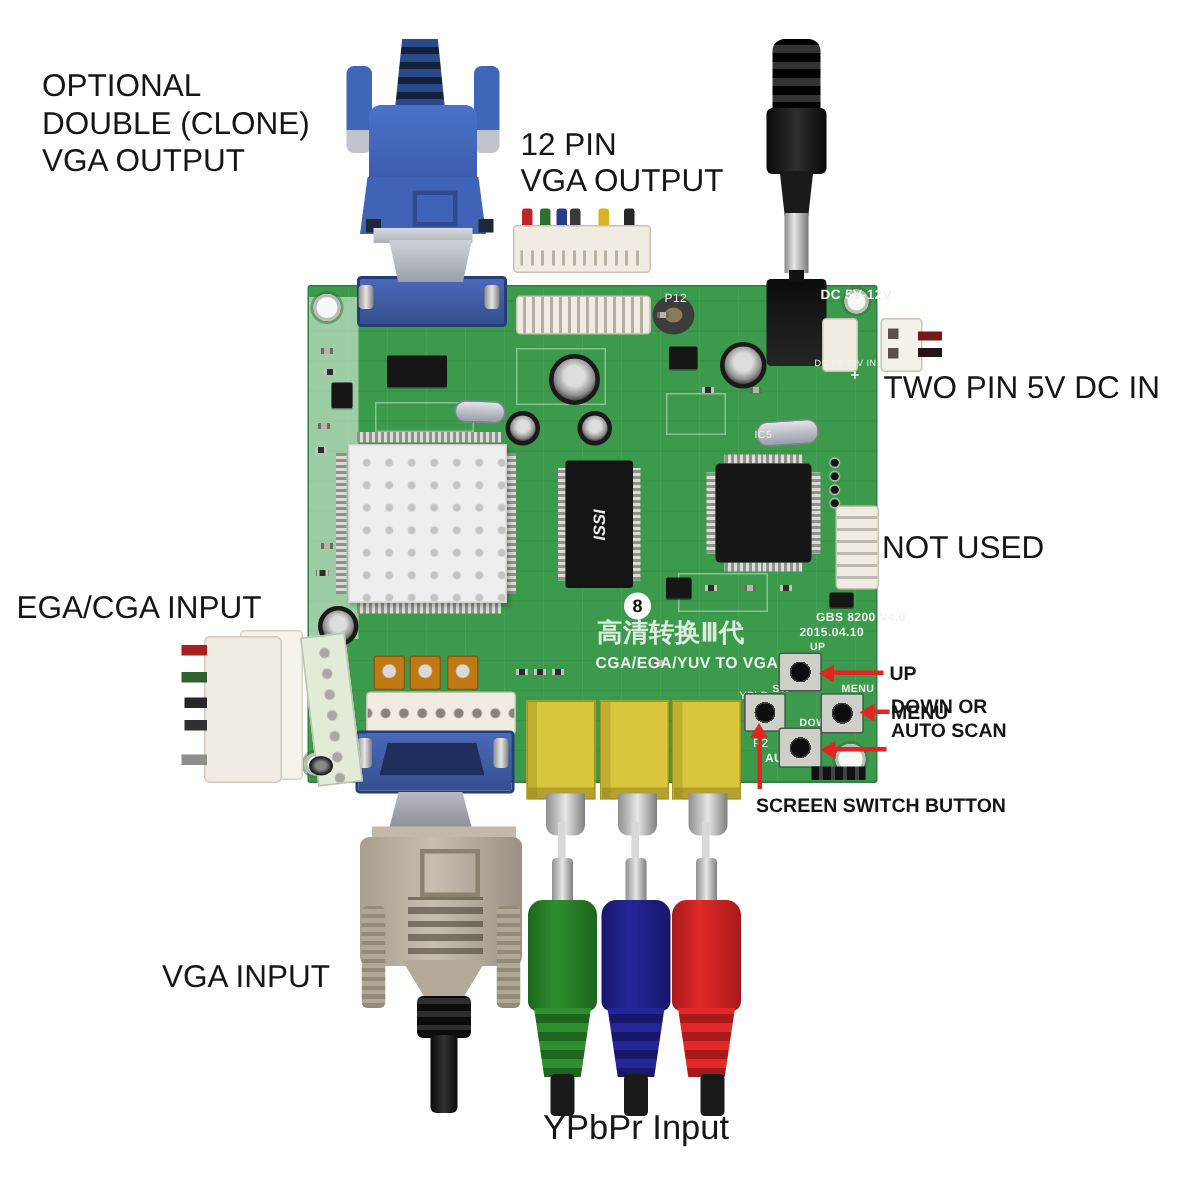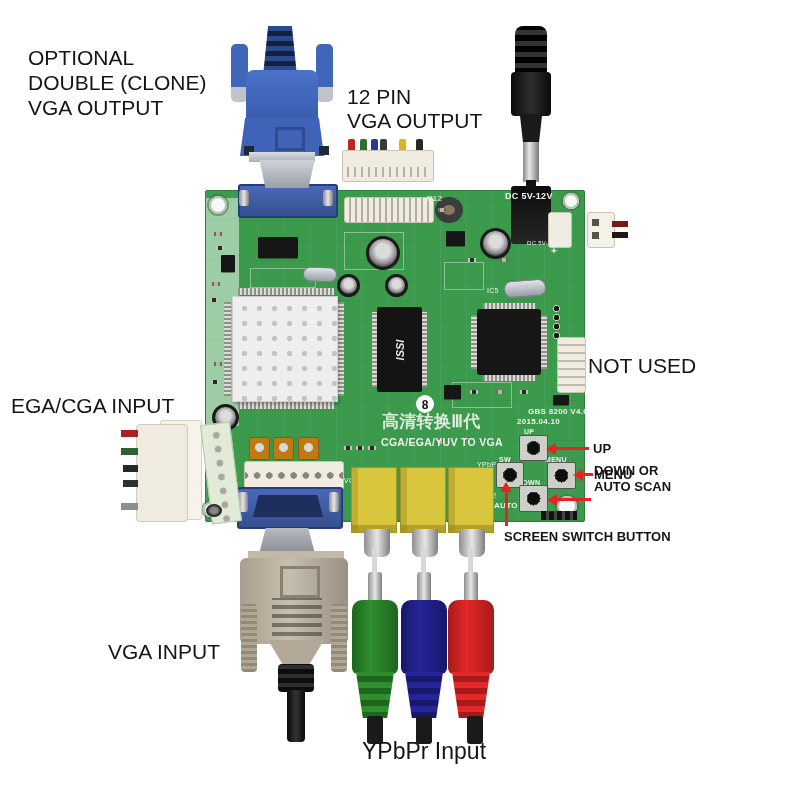--- a/index.html
+++ b/index.html
@@ -14,21 +14,21 @@
   .avline{position:absolute;width:3px;background:#e62222;}
   .ahl{position:absolute;width:0;height:0;border:6px solid transparent;border-left:none;border-right:10px solid #e62222;}
   .ahu{position:absolute;width:0;height:0;border:6px solid transparent;border-top:none;border-bottom:10px solid #e62222;}
   
   .pcb{position:absolute;left:205px;top:190px;width:378px;height:330px;background:#3b9a4b;
        border:1px solid #2c7f3c;border-radius:2px;
        background-image:repeating-linear-gradient(90deg,rgba(255,255,255,.06) 0 1px,transparent 1px 26px),
                         repeating-linear-gradient(0deg,rgba(0,0,0,.05) 0 1px,transparent 1px 20px);}
   .hole{position:absolute;background:#f8f8f8;border-radius:50%;
         box-shadow:inset 0 0 0 2px #b3c0b3,0 0 0 2px rgba(70,110,70,.55);}
-  .silk{position:absolute;color:#eef4ee;font-weight:bold;letter-spacing:.3px;white-space:nowrap;}
+  .silk{position:absolute;color:#eef4ee;font-weight:bold;letter-spacing:.3px;white-space:nowrap;margin-left:16px;}
   .silkbox{position:absolute;border:1px solid rgba(235,245,235,.45);}
   .cap{position:absolute;border-radius:50%;border:3px solid #1a1a1a;
        background:radial-gradient(circle at 50% 42%,#dcdcdc 32%,#8f8f8f 60%,#3a3a3a 78%);}
   .soic{position:absolute;background:#161616;border-radius:1px;box-shadow:0 1px 0 rgba(0,0,0,.4);}
   .smd{position:absolute;width:8px;height:4px;background:#b8b4a8;box-shadow:inset 2px 0 0 #6e6a60,inset -2px 0 0 #6e6a60;}
   .smdk{background:#2b2b2b;box-shadow:inset 2px 0 0 #c7c3b6,inset -2px 0 0 #c7c3b6;}
   .tact{position:absolute;border:1px solid #555;border-radius:2px;
         background:radial-gradient(circle at 50% 50%,#0e0e0e 0 6px,#3c3c3c 6px 7px,#cfcfc9 7px);}
   .crystal{position:absolute;background:linear-gradient(180deg,#e2e4e8,#989ea6);border-radius:8px;border:1px solid #7d838b;}
   .trim{position:absolute;width:19px;height:21px;background:#e08a1c;border:1px solid #8a5a10;border-radius:2px;
@@ -110,21 +110,21 @@
   <div class="smd smdk" style="left:468px;top:258px;"></div>
   <div class="smd" style="left:500px;top:258px;"></div>
   <div class="smd smdk" style="left:470px;top:390px;"></div>
   <div class="smd" style="left:496px;top:390px;"></div>
   <div class="smd smdk" style="left:520px;top:390px;"></div>
   <div class="smd smdk" style="left:344px;top:446px;"></div>
   <div class="smd smdk" style="left:356px;top:446px;"></div>
   <div class="smd smdk" style="left:368px;top:446px;"></div>
   <div class="smd" style="left:436px;top:440px;"></div>
 
-  <div class="silk" style="left:462px;top:191px;font-size:9px;padding-left:43px;">DC 5V-12V</div>
+  <div class="silk" style="left:488px;top:191px;font-size:9px;padding-left:43px;">DC 5V-12V</div>
   <div class="silk" style="left:427px;top:194px;font-size:8px;font-weight:normal;">P12</div>
   <div class="silk" style="left:527px;top:240px;font-size:6px;font-weight:normal;">DC 5V-12V IN</div>
   <div class="silk" style="left:551px;top:245px;font-size:10px;">+</div>
   <div class="silk" style="left:487px;top:287px;font-size:7px;font-weight:normal;">IC5</div>
   <div class="silk" style="left:528px;top:407px;font-size:8px;">GBS 8200 V4.0</div>
   <div class="silk" style="left:517px;top:417px;font-size:8px;">2015.04.10</div>
   <div class="silk" style="left:382px;top:410px;font-size:17px;opacity:.9;">高清转换Ⅲ代</div>
   <div class="silk" style="left:381px;top:436px;font-size:10.5px;">CGA/EGA/YUV TO VGA</div>
   <div class="abs" style="left:416px;top:395px;width:18px;height:18px;background:#fff;border-radius:50%;text-align:center;">
     <span style="font:bold 12px/18px 'Liberation Sans',sans-serif;color:#111;">8</span>
@@ -240,20 +240,21 @@
   <div class="ahl" style="left:547px;top:494px;"></div>
   <div class="aline" style="left:556px;top:498px;width:35px;"></div>
   <div class="ahu" style="left:500px;top:482px;"></div>
   <div class="avline" style="left:505px;top:492px;height:34px;"></div>
 
   <div class="ann" style="left:28px;top:45px;">OPTIONAL
 DOUBLE (CLONE)
 VGA OUTPUT</div>
   <div class="ann" style="left:347px;top:85px;line-height:24px;">12 PIN
 VGA OUTPUT</div>
+  <div class="ann" style="left:589px;top:246px;">TWO PIN 5V DC IN</div>
   <div class="ann" style="left:588px;top:353px;">NOT USED</div>
   <div class="ann" style="left:108px;top:639px;">VGA INPUT</div>
   <div class="ann" style="left:11px;top:393px;">EGA/CGA INPUT</div>
   <div class="ann" style="left:362px;top:739px;font-size:23px;">YPbPr Input</div>
   <div class="annb" style="left:593px;top:441px;">UP</div>
   <div class="annb" style="left:594px;top:467px;">MENU</div>
   <div class="annb" style="left:594px;top:463px;">DOWN OR
 AUTO SCAN</div>
   <div class="annb" style="left:504px;top:529px;">SCREEN SWITCH BUTTON</div>
 

